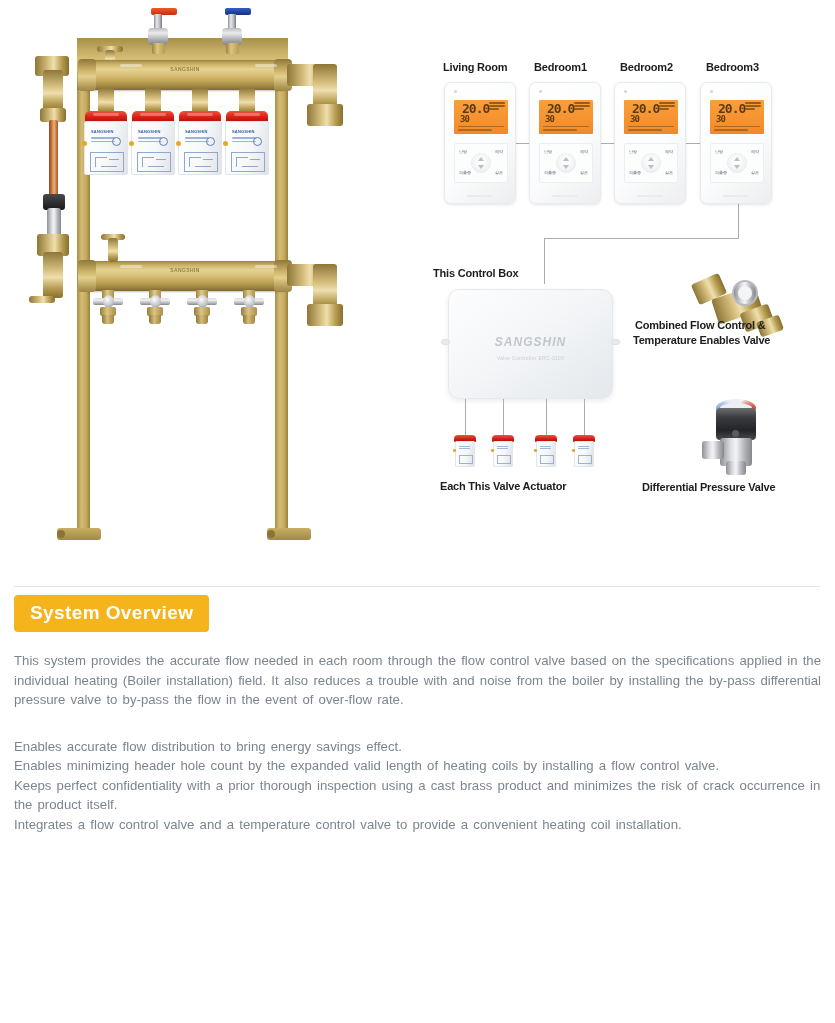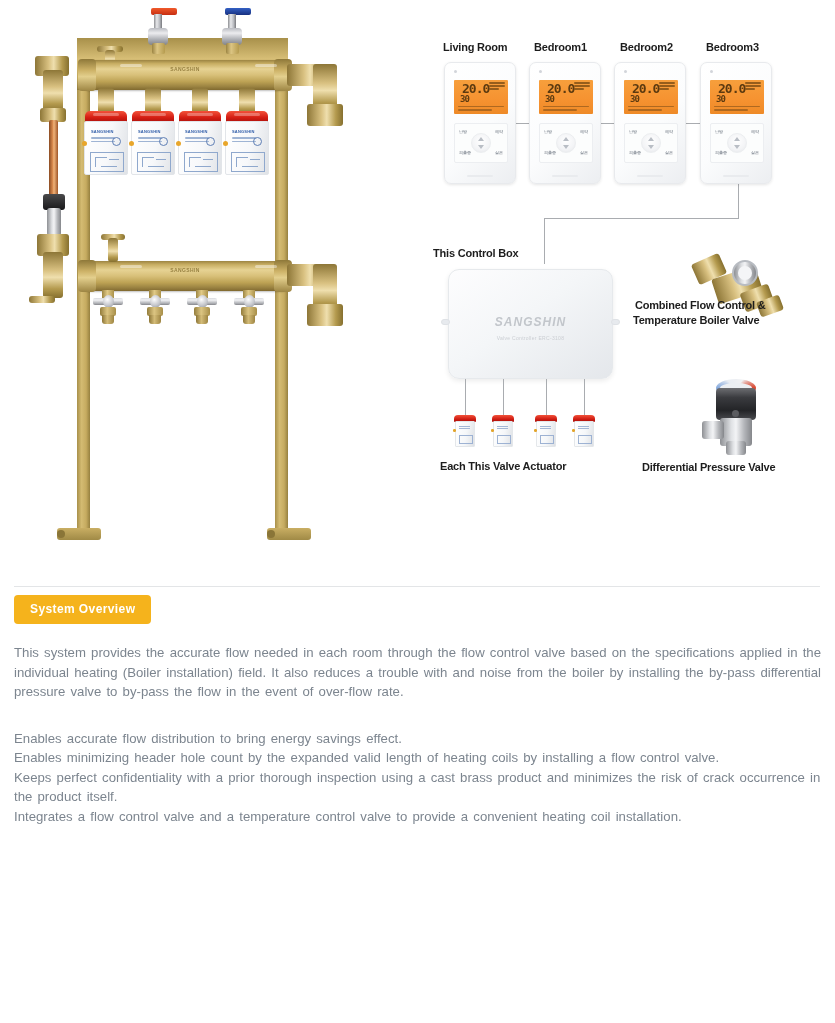--- a/index.html
+++ b/index.html
@@ -109,21 +109,21 @@
   .brass { position:absolute; border-radius:3px;
     background: linear-gradient(90deg,#8d7637 0%,#d9c181 40%,#efdfae 55%,#b49a4e 80%,#86702f 100%); }
   .brass-v { position:absolute; border-radius:3px;
     background: linear-gradient(180deg,#8d7637 0%,#d9c181 40%,#efdfae 55%,#b49a4e 80%,#86702f 100%); }
 
   .copper { position:absolute; width:9px; border-radius:2px;
     background: linear-gradient(90deg,#8a4a22 0%,#d98a4e 40%,#f0b37a 55%,#9e5527 100%); }
   .blackring { position:absolute; border-radius:3px; background:linear-gradient(180deg,#4a4a4c,#18181a); }
 
   
-  .diagram { position:absolute; left:420px; top:4px; width:415px; height:520px; }
+  .diagram { position:absolute; left:420px; top:24px; width:415px; height:520px; }
 
   .dlabel { position:absolute; font-weight:bold; color:#1d1d1d; white-space:nowrap;
             font-size:11px; letter-spacing:-0.2px; }
 
   .thermostat {
     position:absolute; width:72px; height:122px; border-radius:7px;
     background: linear-gradient(135deg,#ffffff 0%,#fbfcfd 55%,#eceef1 100%);
     border:1px solid #e8eaed;
     box-shadow: 0 1px 3px rgba(0,0,0,.10);
   }
@@ -196,21 +196,21 @@
 
   hr.divider { position:absolute; left:14px; top:578px; width:806px; height:1px;
      border:0; background:#e3e5e7; }
 
   
   .content { position:absolute; left:0; top:595px; width:835px; }
   .section { padding: 0 14px; }
   .badge {
     display:inline-block;
     background:#F5B31C; color:#ffffff;
-    font-weight:bold; font-size:12px;
+    font-weight:bold; font-size:19px;
     padding:7px 16px 8px 16px;
     border-radius:4px;
     letter-spacing:.4px;
     margin: 0 0 5px 0;
   }
   .para {
     font-size:13.2px; line-height:19.5px; color:#7c858f;
     text-align:justify; text-align-last:left;
     word-spacing:1.5px;
     margin:0;
@@ -580,21 +580,21 @@
 
     <div class="cfc" style="left:268px; top:248px; width:100px; height:68px;">
       <div class="brass" style="left:6px; top:6px; width:30px; height:22px; transform:rotate(-24deg);"></div>
       <div class="brass" style="left:26px; top:20px; width:46px; height:26px; transform:rotate(-18deg);"></div>
       <div class="steel" style="left:44px; top:8px; width:26px; height:26px; border-radius:50%; border:2px solid #b8bcc2;"></div>
       <div style="position:absolute; left:50px; top:14px; width:14px;height:14px;border-radius:50%;background:#f4f5f7;"></div>
       <div class="brass" style="left:54px; top:36px; width:30px; height:20px; transform:rotate(-20deg);"></div>
       <div class="brass" style="left:70px; top:46px; width:24px; height:16px; transform:rotate(-20deg);"></div>
     </div>
     <div class="dlabel" style="left:215px; top:295px;">Combined Flow Control &amp;</div>
-    <div class="dlabel" style="left:213px; top:310px;">Temperature Boiler Valve</div>
+    <div class="dlabel" style="left:213px; top:310px;">Temperature Enables Valve</div>
 
     <div class="dpv" style="left:278px; top:375px; width:84px; height:74px;">
       <div class="dpv-dial" style="left:18px; top:0px; width:40px; height:18px;"></div>
       <div class="dpv-knob" style="left:18px; top:9px; width:40px; height:32px;"></div>
       <div style="position:absolute; left:34px; top:31px; width:7px;height:7px;border-radius:50%;background:#5b5c60;"></div>
       <div class="steel" style="left:22px; top:39px; width:32px; height:28px;"></div>
       <div class="steel" style="left:4px; top:42px; width:22px; height:18px;"></div>
       <div class="steel" style="left:28px; top:62px; width:20px; height:14px;"></div>
     </div>
     <div class="dlabel" style="left:222px; top:457px;">Differential Pressure Valve</div>

